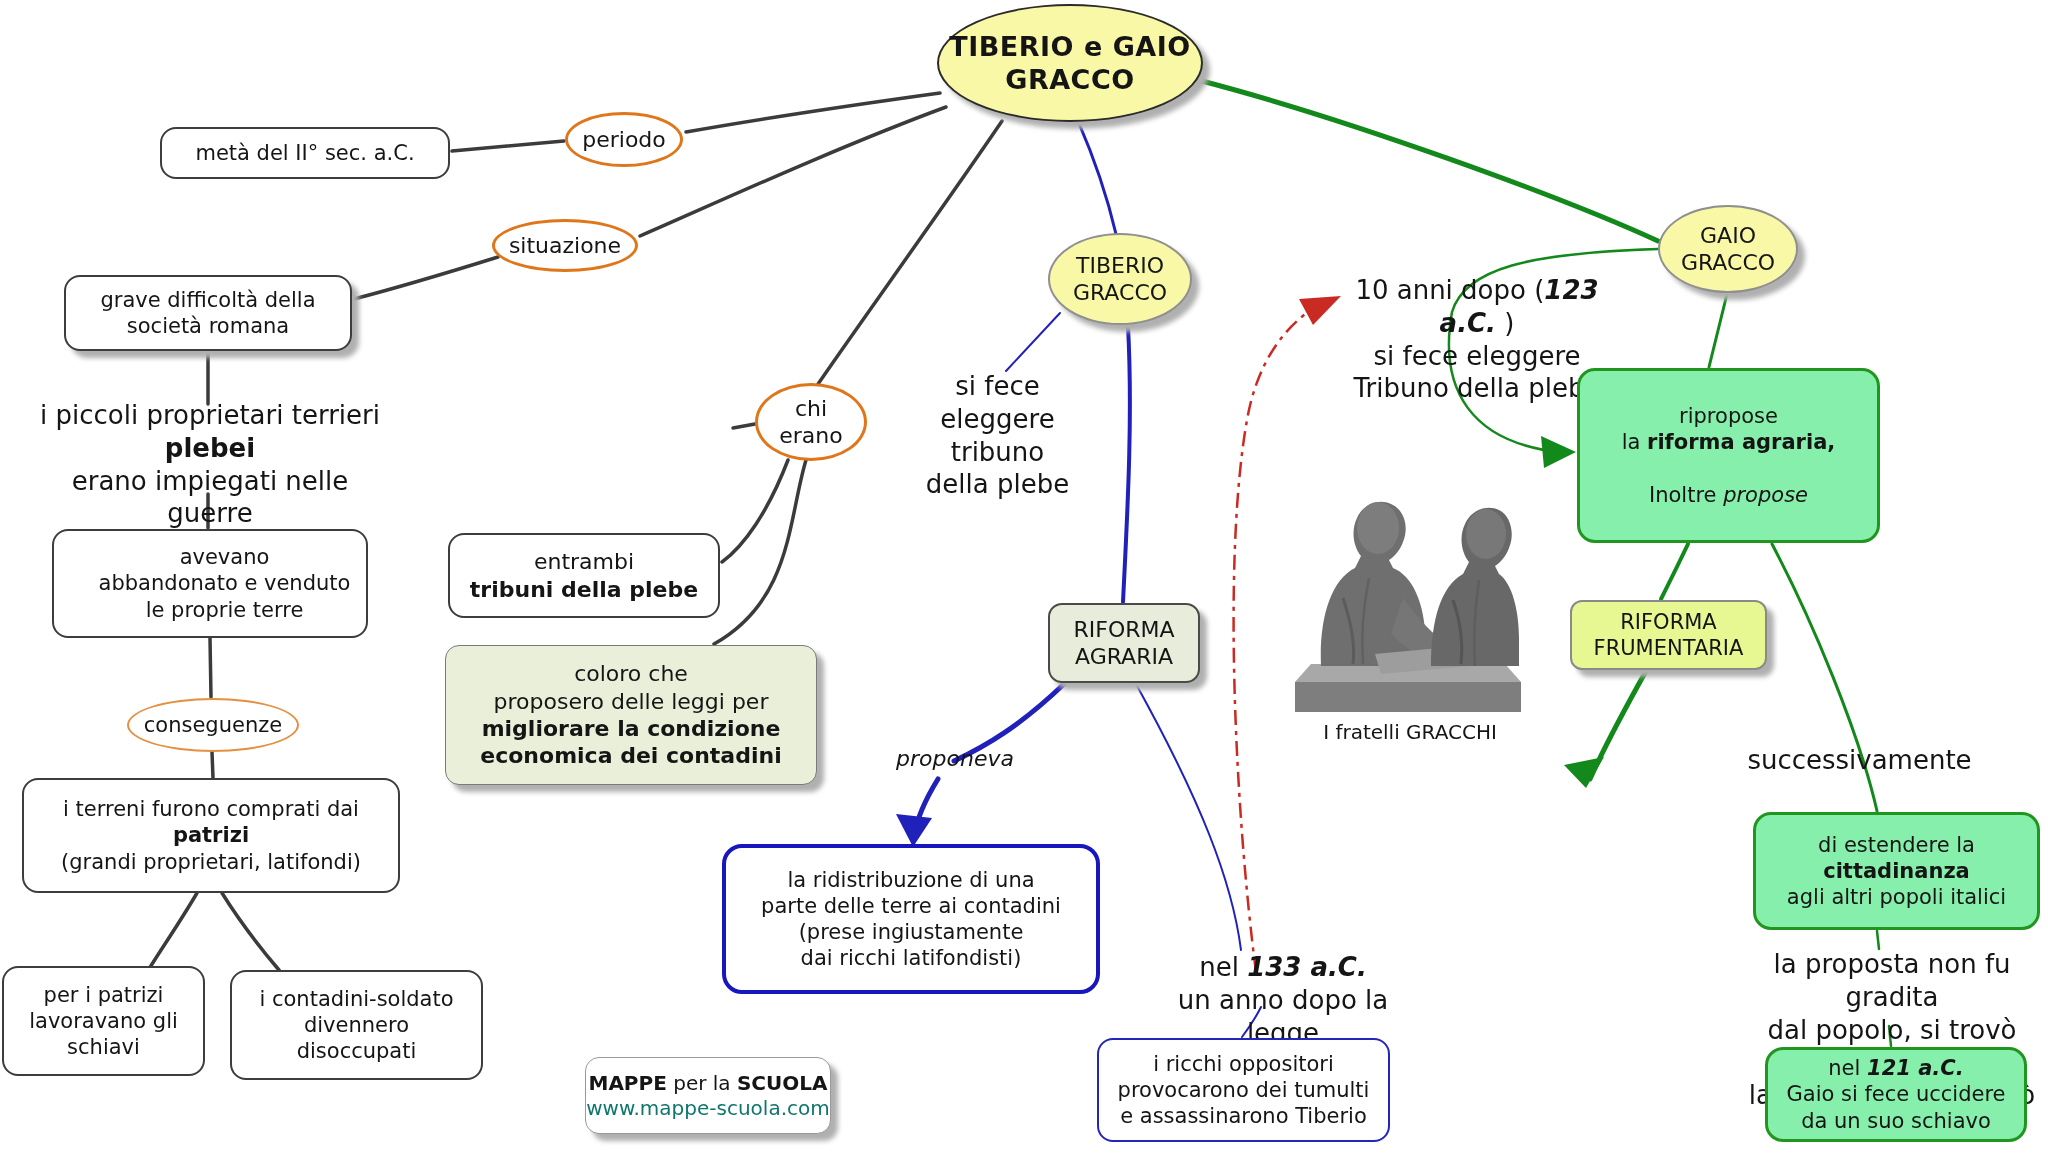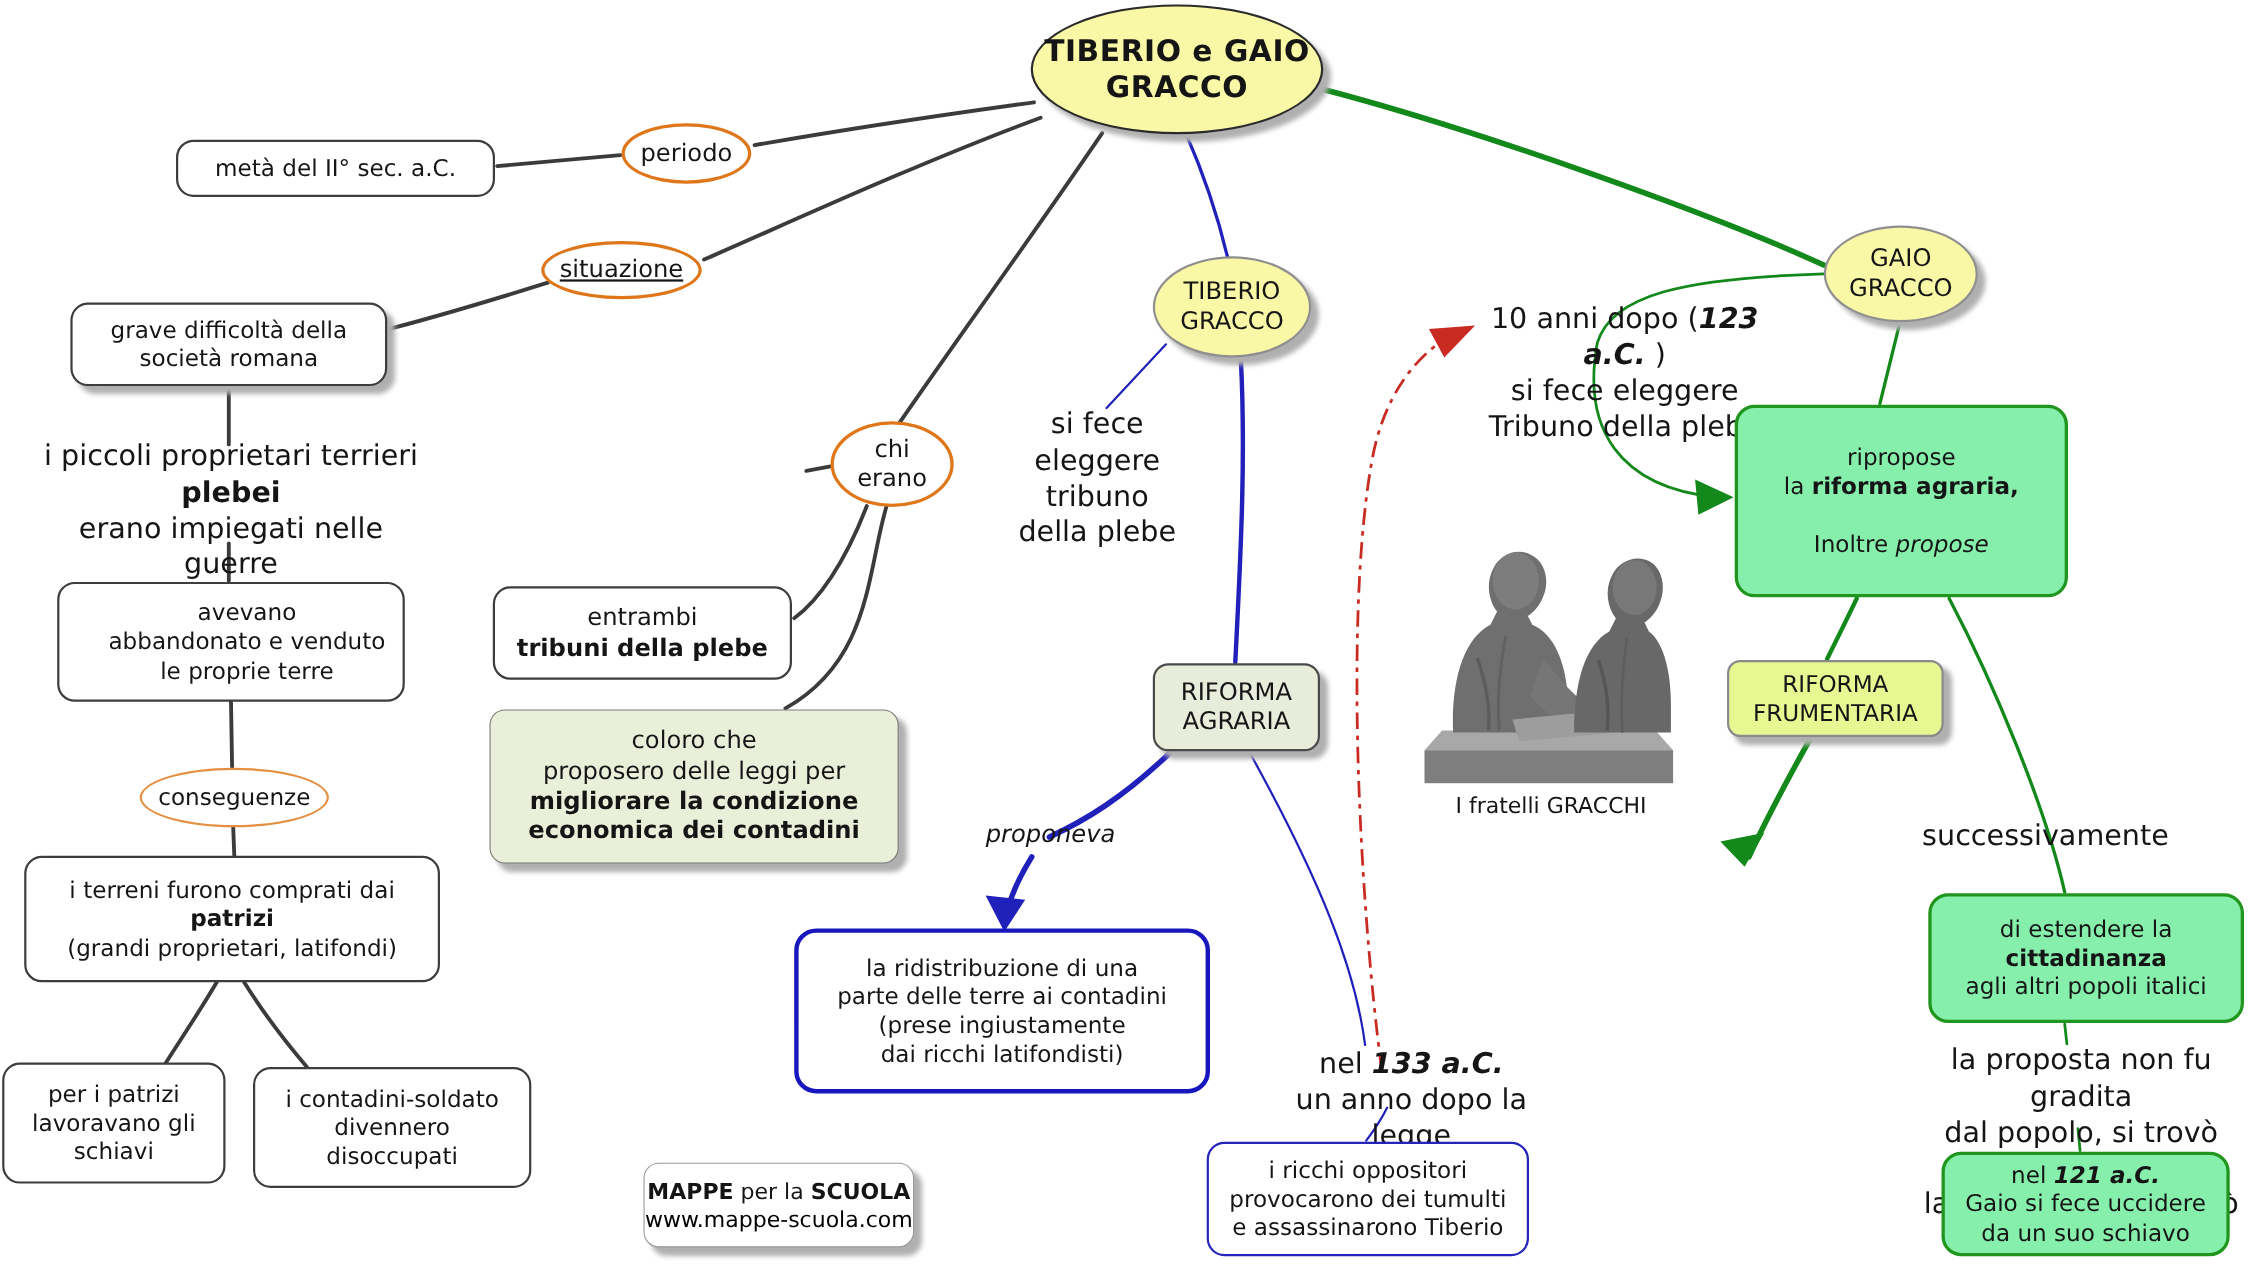--- a/index.html
+++ b/index.html
@@ -22,21 +22,21 @@
   .lime{background:#e7f892;border:2px solid #8a8a8a;border-radius:12px;}
   .greenb{background:#86efac;border:3px solid #21961f;border-radius:18px;}
   .blueb{background:#fff;border:4px solid #1717bd;border-radius:20px;}
   .bluebthin{background:#fff;border:2.5px solid #2525bb;border-radius:16px;}
   .free{position:absolute;display:flex;flex-direction:column;align-items:center;justify-content:flex-start;
         text-align:center;font-size:26px;line-height:1.26;z-index:2;}
   .title-text{font-size:27px;font-weight:700;letter-spacing:.5px;}
   .big{font-size:22px;}
   .it{font-style:italic;}
   .bi{font-weight:700;font-style:italic;}
-  .url{color:#000000;}
+  .url{color:#0f766e;}
   #statue{position:absolute;z-index:1;}
 </style>
 </head>
 <body>
 
 <div id="map">
 
   <svg id="edges" width="2048" height="1153" viewBox="0 0 2048 1153">
     <g stroke="#3b3b3b" stroke-width="3.5" fill="none" stroke-linecap="round">
       <path d="M 940,93 C 860,104 760,119 686,132"></path>
@@ -78,21 +78,21 @@
     <polygon points="1586,788 1604,757 1564,765" fill="#13881b"></polygon>
     <path d="M 1256,972 C 1236,820 1222,560 1247,420 C 1257,362 1286,322 1324,302" stroke="#c92a21" stroke-width="2.5" fill="none" stroke-dasharray="15 6 4 6"></path>
     <polygon points="1341,296 1299,299 1313,325" fill="#c92a21"></polygon>
   </svg>
 
   <div class="node ell yellow sh pre title-text" style="left:937px;top:4px;width:266px;height:118px;">TIBERIO e GAIO
 GRACCO</div>
 
   <div class="node wb" style="left:160px;top:127px;width:290px;height:52px;">metà del II° sec. a.C.</div>
   <div class="node orange big" style="left:565px;top:112px;width:118px;height:55px;">periodo</div>
-  <div class="node orange big" style="left:492px;top:219px;width:146px;height:53px;text-decoration:underline;">situazione</div>
+  <div class="node orange big" style="left:492px;top:219px;width:146px;height:53px;">situazione</div>
   <div class="node wb sh pre" style="left:64px;top:275px;width:288px;height:76px;">grave difficoltà della
 società romana</div>
 
   <div class="free" style="left:28px;top:399px;width:364px;">
     <span>i piccoli proprietari terrieri</span>
     <b>plebei</b>
     <span>erano impiegati nelle guerre</span>
   </div>
 
   <div class="node wb pre" style="left:52px;top:529px;width:316px;height:109px;padding-left:29px;">avevano

